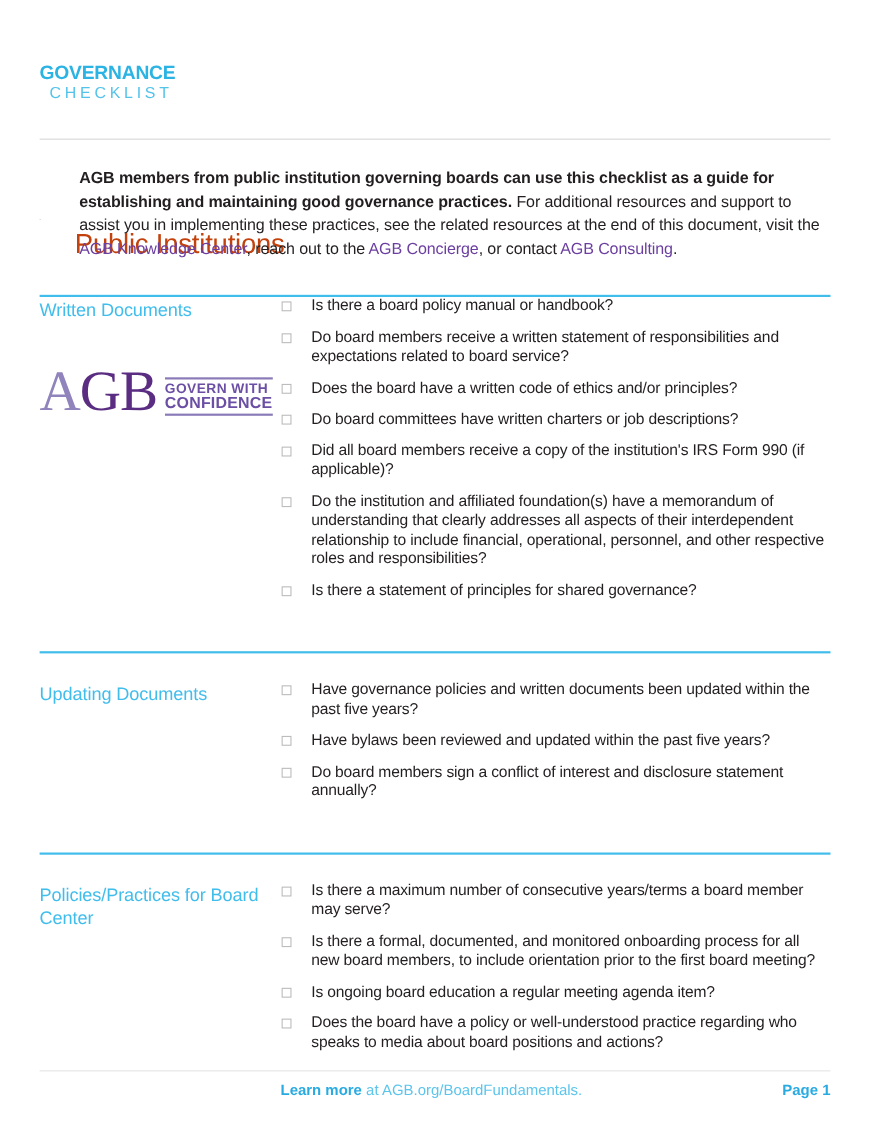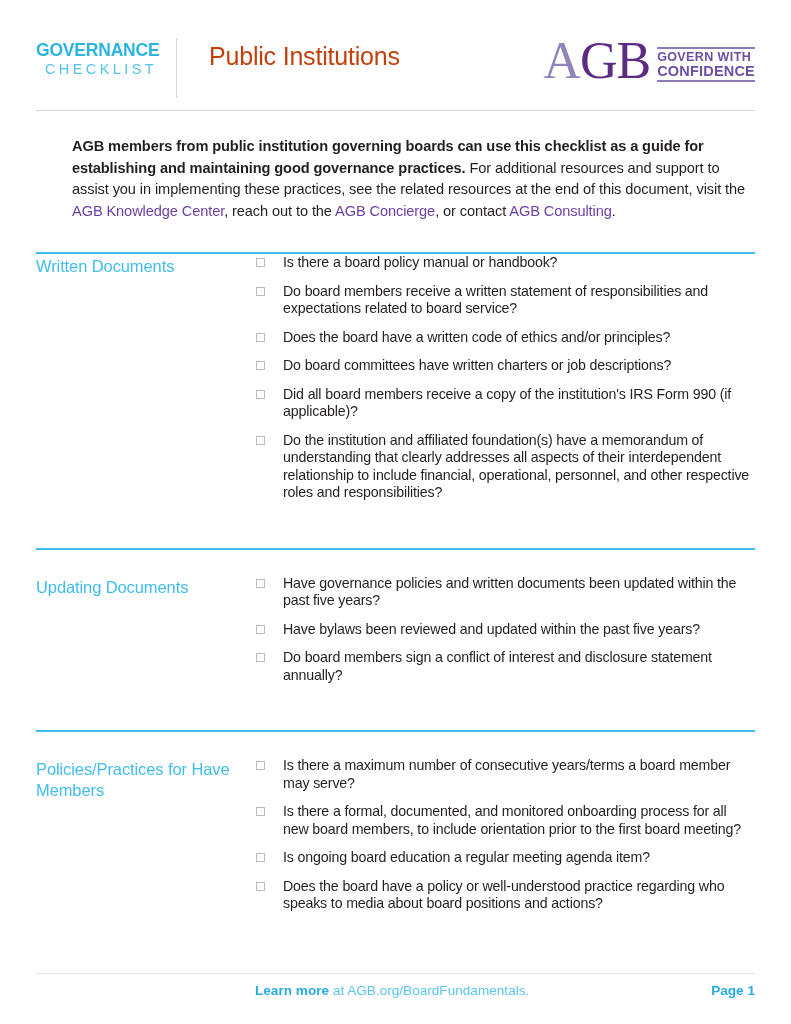--- a/index.html
+++ b/index.html
@@ -20,22 +20,23 @@
     height: 1024px;
     box-sizing: border-box;
     padding: 0 36px;
     position: relative;
   }
 
   
   .header {
     display: flex;
     align-items: flex-start;
-    padding-top: 36px;
+    padding-top: 52px;
     height: 64px;
+    flex-direction: column;
   }
   .brandmark {
     width: 140px;
     flex: 0 0 140px;
     padding-top: 5px;
   }
   .brandmark .line1 {
     color: #2bb3e3;
     font-size: 17.5px;
     font-weight: bold;
@@ -242,20 +243,24 @@
             <div class="check-text">Do board committees have written charters or job descriptions?</div>
           </div>
           <div class="check-item">
             <div class="checkbox"></div>
             <div class="check-text">Did all board members receive a copy of the institution's IRS Form 990 (if applicable)?</div>
           </div>
           <div class="check-item">
             <div class="checkbox"></div>
             <div class="check-text">Do the institution and affiliated foundation(s) have a memorandum of understanding that clearly addresses all aspects of their interdependent relationship to include financial, operational, personnel, and other respective roles and responsibilities?</div>
           </div>
+          <div class="check-item">
+            <div class="checkbox"></div>
+            <div class="check-text">Is there a statement of principles for shared governance?</div>
+          </div>
         </div>
       </div>
       <div class="divider" style="margin-top: 46px;"></div>
       <div class="section" style="margin-top: 25px;">
         <div class="section-head">Updating Documents</div>
         <div class="section-body">
           <div class="check-item">
             <div class="checkbox"></div>
             <div class="check-text">Have governance policies and written documents been updated within the past five years?</div>
           </div>
@@ -264,21 +269,21 @@
             <div class="check-text">Have bylaws been reviewed and updated within the past five years?</div>
           </div>
           <div class="check-item">
             <div class="checkbox"></div>
             <div class="check-text">Do board members sign a conflict of interest and disclosure statement annually?</div>
           </div>
         </div>
       </div>
       <div class="divider" style="margin-top: 46px;"></div>
       <div class="section" style="margin-top: 25px;">
-        <div class="section-head">Policies/Practices for Have Members</div>
+        <div class="section-head">Policies/Practices for Board Center</div>
         <div class="section-body">
           <div class="check-item">
             <div class="checkbox"></div>
             <div class="check-text">Is there a maximum number of consecutive years/terms a board member may serve?</div>
           </div>
           <div class="check-item">
             <div class="checkbox"></div>
             <div class="check-text">Is there a formal, documented, and monitored onboarding process for all new board members, to include orientation prior to the first board meeting?</div>
           </div>
           <div class="check-item">

